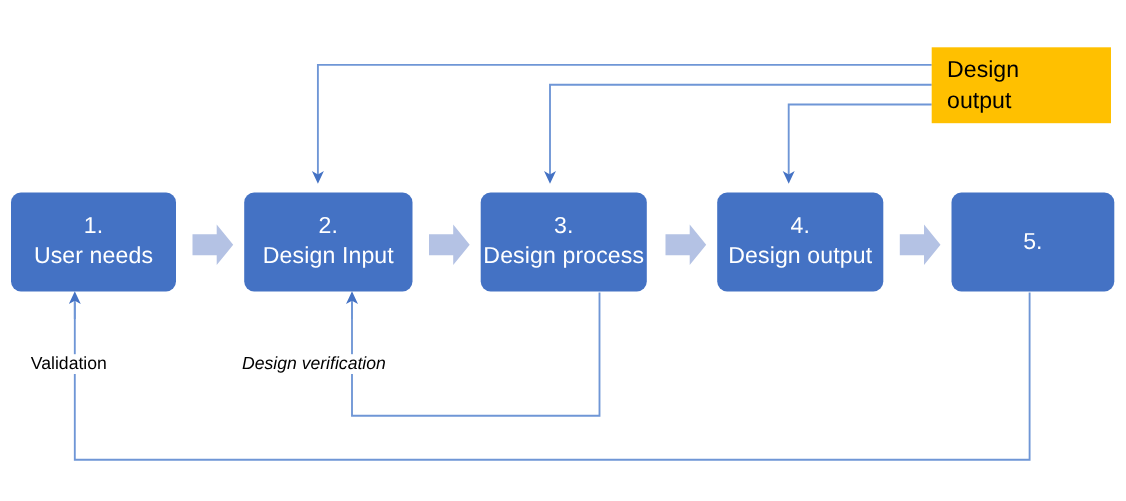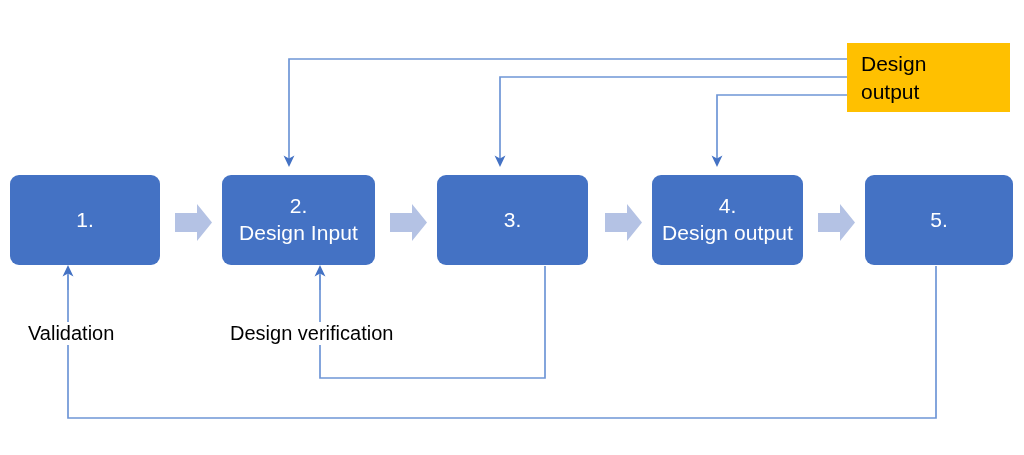--- a/index.html
+++ b/index.html
@@ -60,21 +60,21 @@
     line-height: 1.33;
     padding: 7px 16px 0 14px;
     z-index: 4;
   }
   .review-box span {
     display: block;
   }
   .edge-label {
     position: absolute;
     color: #000000;
-    font-size: 20px;
+    font-size: 16px;
     white-space: nowrap;
     background: #ffffff;
     padding: 0 4px;
     z-index: 5;
   }
 </style>
 </head>
 <body>
 
 <div id="canvas">
@@ -120,42 +120,44 @@
       <path d="M605,213 L627,213 L627,204 L642,222.5 L627,241 L627,232 L605,232 Z" fill="#B4C2E4"></path>
     </g>
 
     <g class="chevron">
       <path d="M818,213 L840,213 L840,204 L855,222.5 L840,241 L840,232 L818,232 Z" fill="#B4C2E4"></path>
     </g>
   </svg>
 
   <div class="stage" style="left:10px; top:175px; width:150px; height:90px;">
     <span class="num">1.</span>
+    <span class="name">User needs</span>
   </div>
 
   <div class="stage" style="left:222px; top:175px; width:153px; height:90px;">
     <span class="num">2.</span>
     <span class="name">Design Input</span>
   </div>
 
   <div class="stage" style="left:437px; top:175px; width:151px; height:90px;">
     <span class="num">3.</span>
+    <span class="name">Design process</span>
   </div>
 
   <div class="stage" style="left:652px; top:175px; width:151px; height:90px;">
     <span class="num">4.</span>
     <span class="name">Design output</span>
   </div>
 
   <div class="stage" style="left:865px; top:175px; width:148px; height:90px;">
     <span class="num">5.</span>
   </div>
 
   <div class="review-box" style="left:847px; top:43px; width:163px; height:69px;">
     <span>Design</span>
     <span>output</span>
   </div>
 
   <div class="edge-label" style="left:24px; top:322px;">Validation</div>
 
-  <div class="edge-label" style="left:226px; top:322px;">Design verification</div>
+  <div class="edge-label" style="left:216px; top:322px;font-style:italic;">Design verification</div>
 
 </div>
 
 </body></html>

